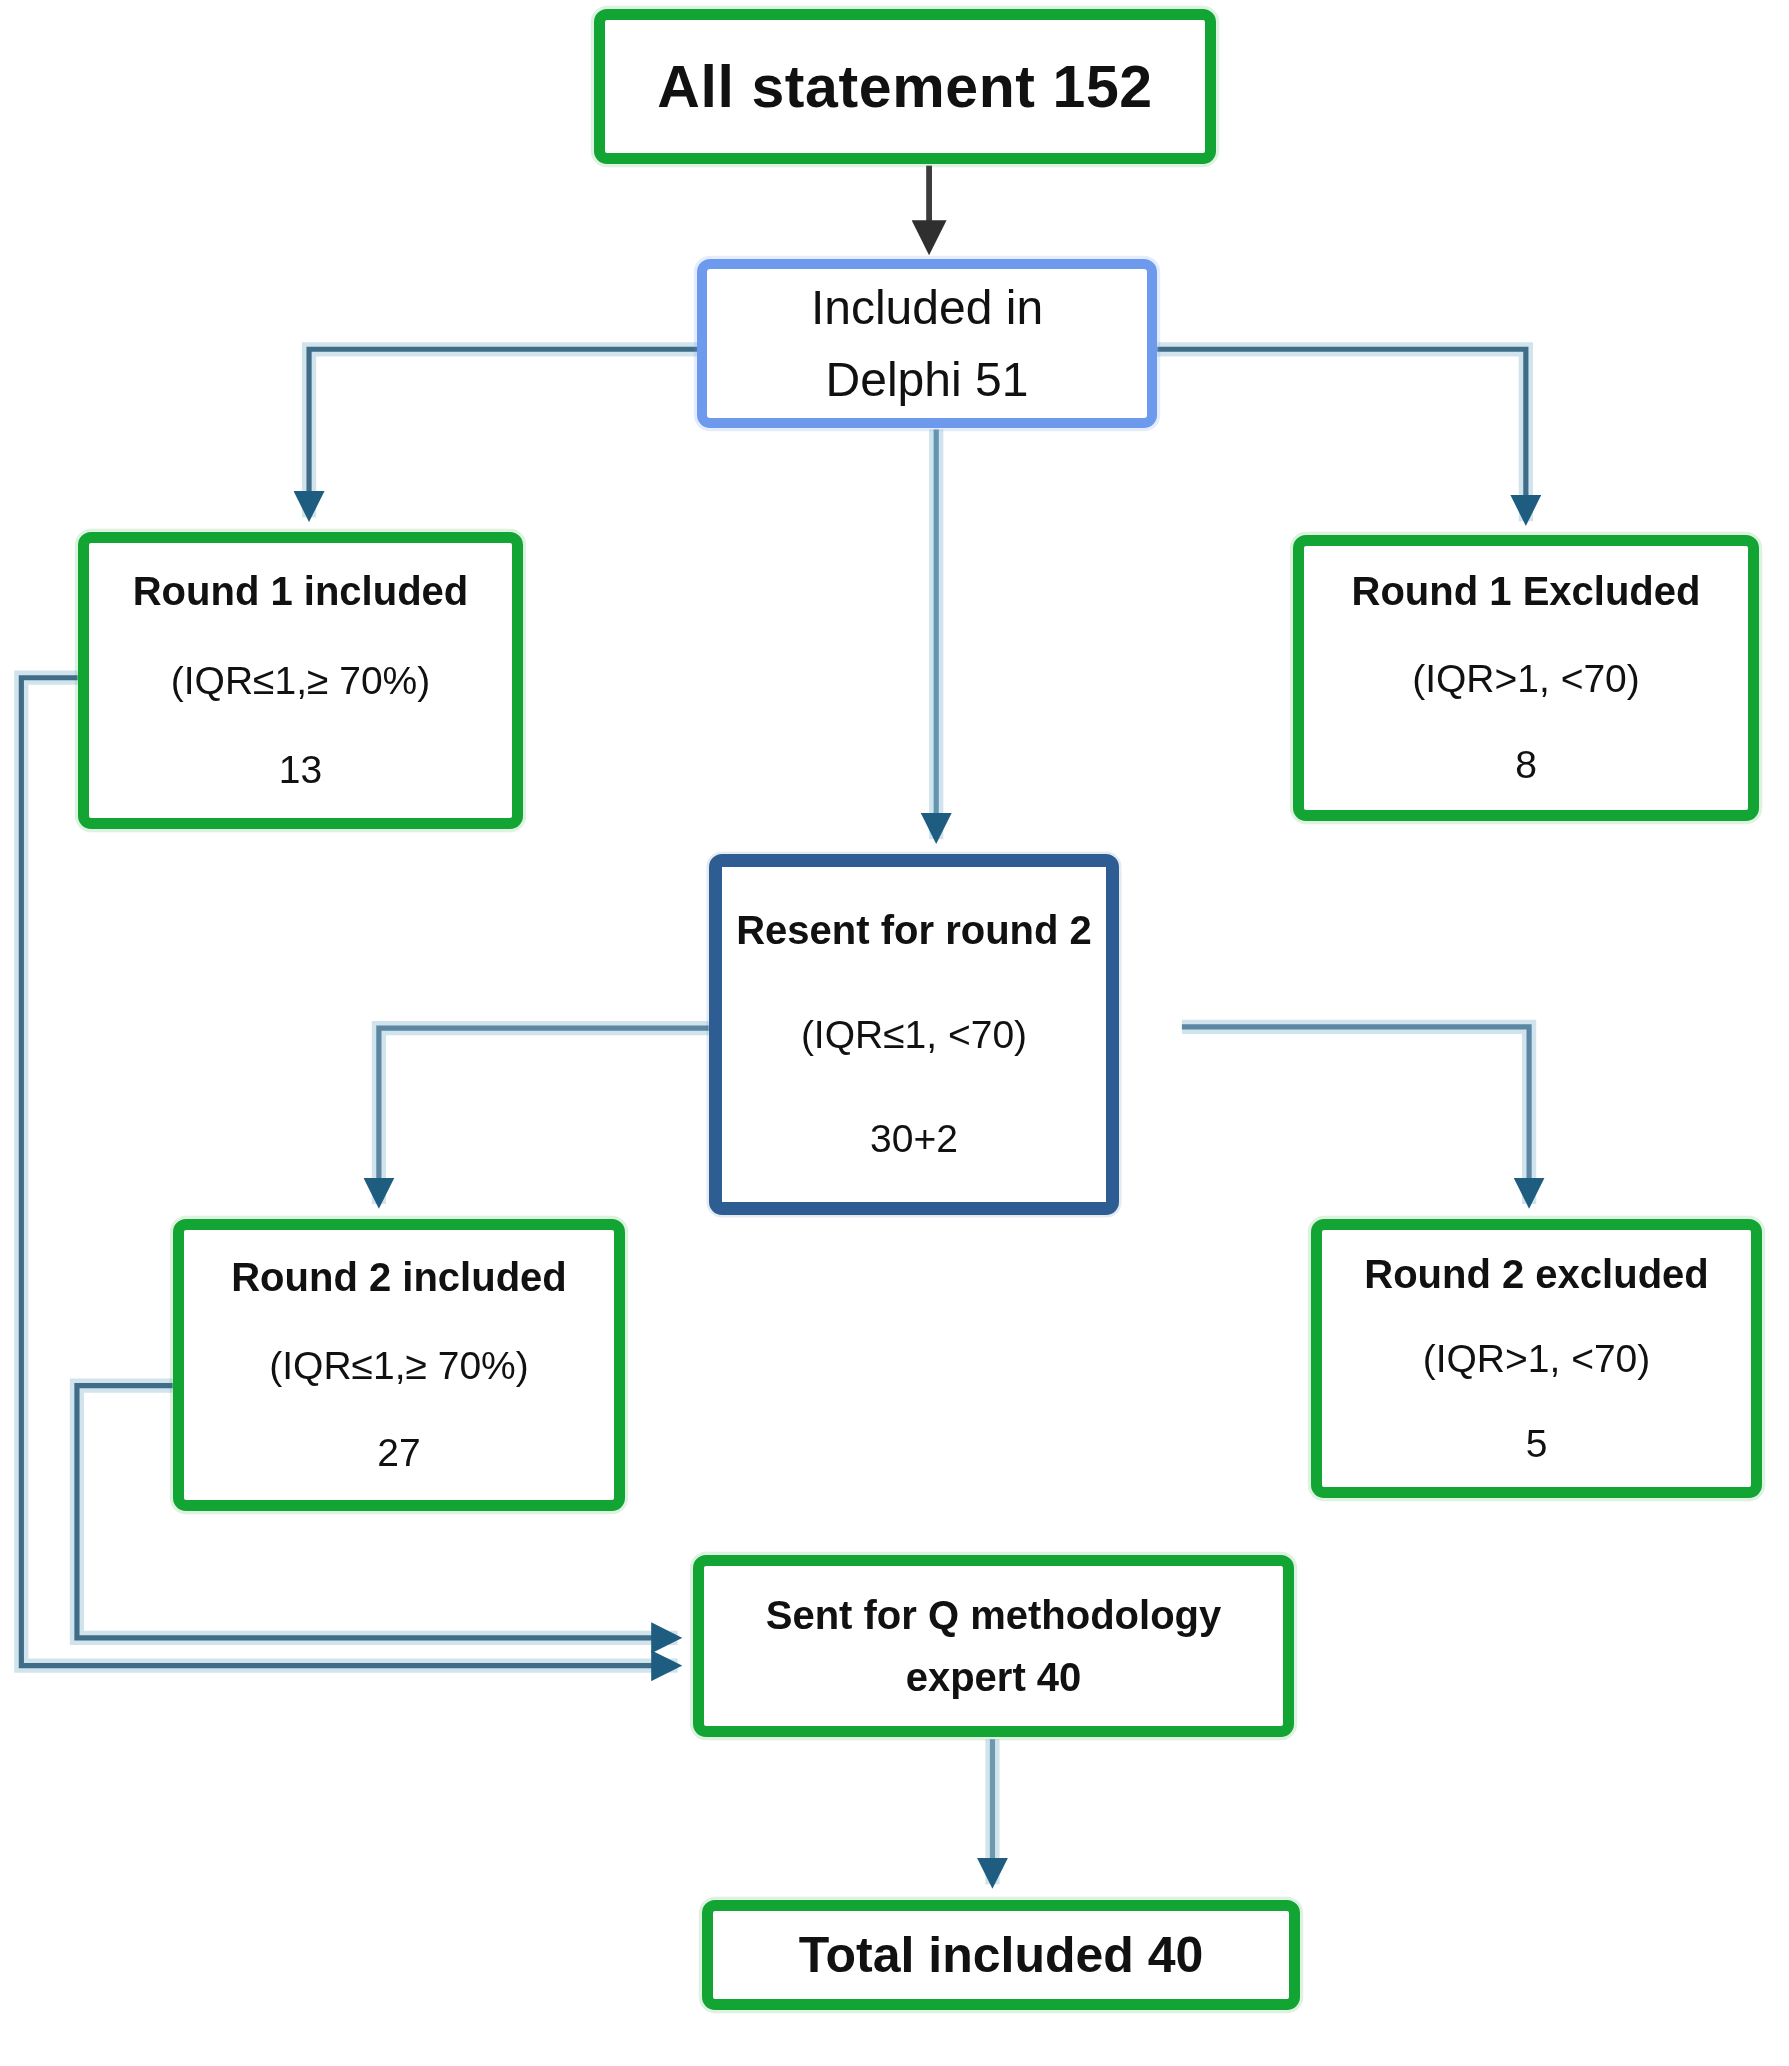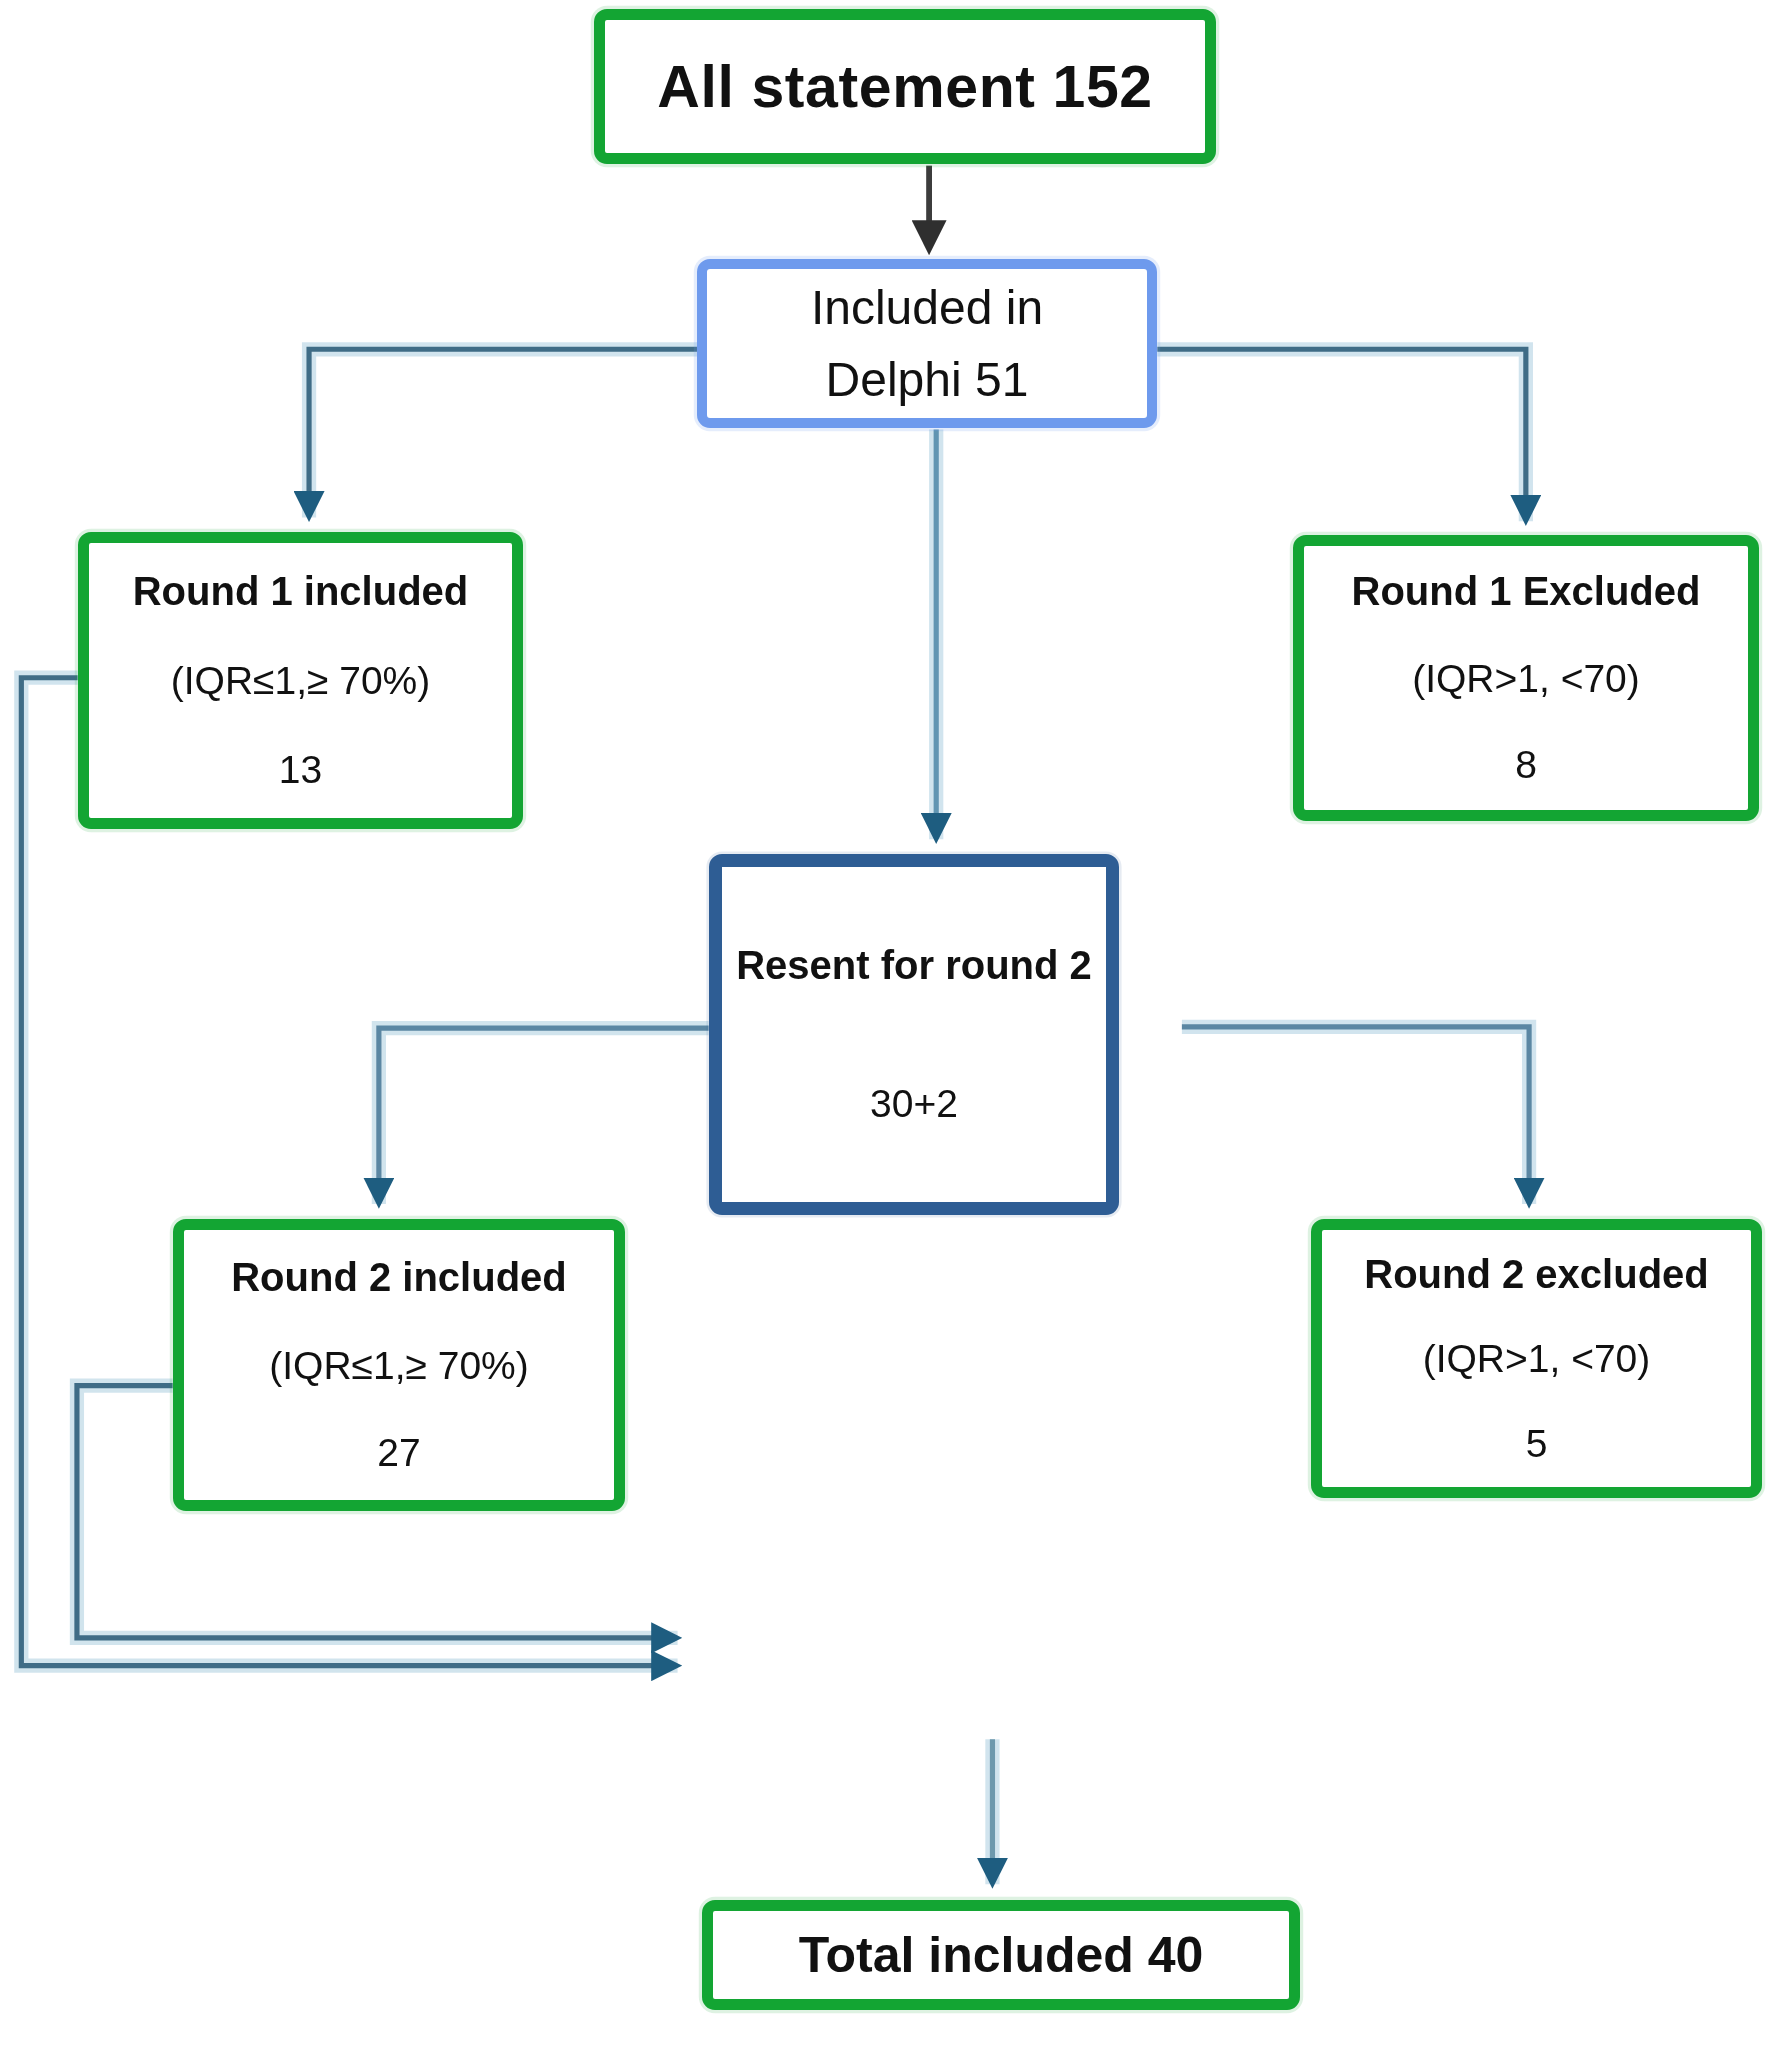--- a/index.html
+++ b/index.html
@@ -114,39 +114,44 @@
     <div class="stack">
       <div class="t-title">Round 1 Excluded</div>
       <div class="t-body">(IQR&gt;1, &lt;70)</div>
       <div class="t-body">8</div>
     </div>
   </div>
 
   <div class="node navy" style="left:709px; top:854px; width:410px; height:361px;">
     <div class="stack">
       <div class="t-title">Resent for round 2</div>
+      <div class="t-body">(IQR≤1, &lt;70)</div>
       <div class="t-body">30+2</div>
     </div>
   </div>
 
   <div class="node green" style="left:173px; top:1219px; width:452px; height:292px;">
     <div class="stack">
       <div class="t-title">Round 2 included</div>
       <div class="t-body">(IQR≤1,≥ 70%)</div>
       <div class="t-body">27</div>
     </div>
   </div>
 
   <div class="node green" style="left:1311px; top:1219px; width:451px; height:279px;">
     <div class="stack">
       <div class="t-title">Round 2 excluded</div>
       <div class="t-body">(IQR&gt;1, &lt;70)</div>
       <div class="t-body">5</div>
     </div>
   </div>
 
+  <div class="node green" style="left:693px; top:1555px; width:601px; height:182px;">
+    <div class="t-twob">Sent for Q methodology</div>
+    <div class="t-twob">expert 40</div>
+  </div>
 
   <div class="node green" style="left:702px; top:1900px; width:598px; height:110px;">
     <div class="t-lg">Total included 40</div>
   </div>
 
 </div>
 
 
 </body></html>

